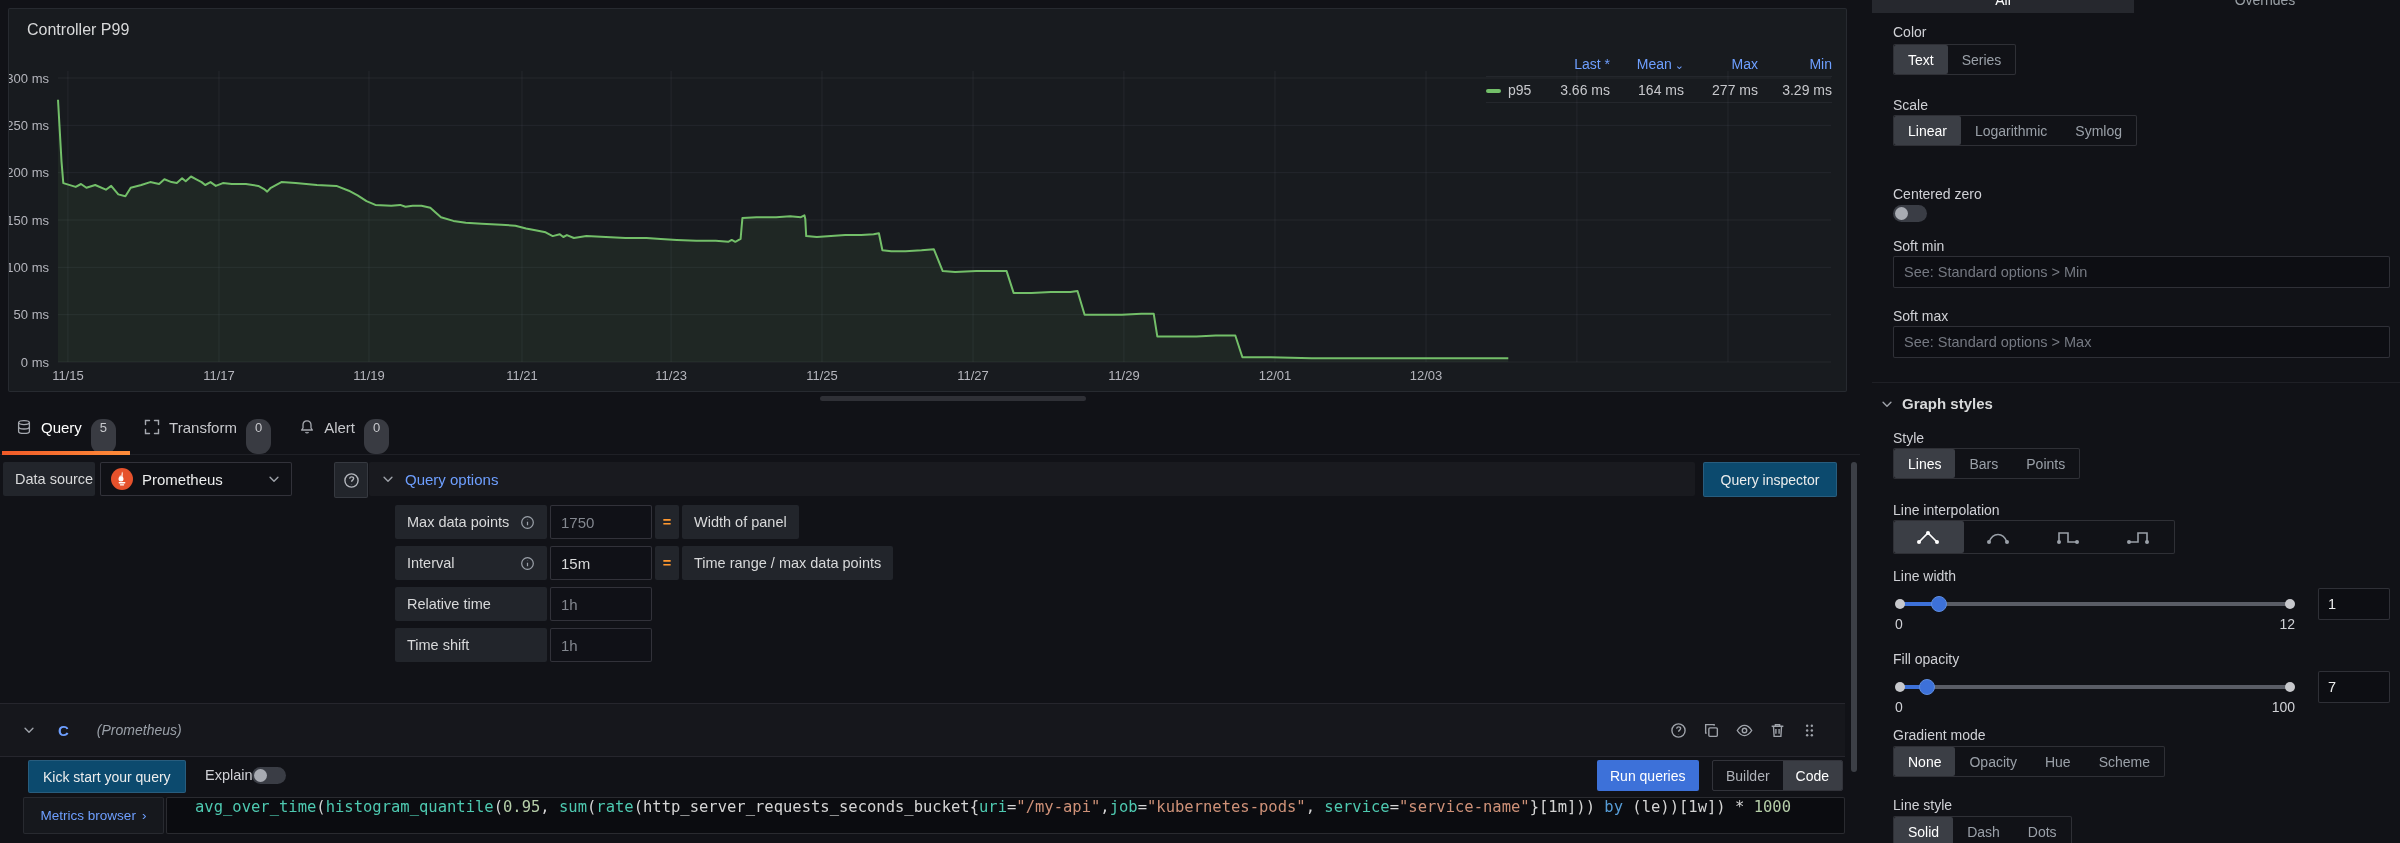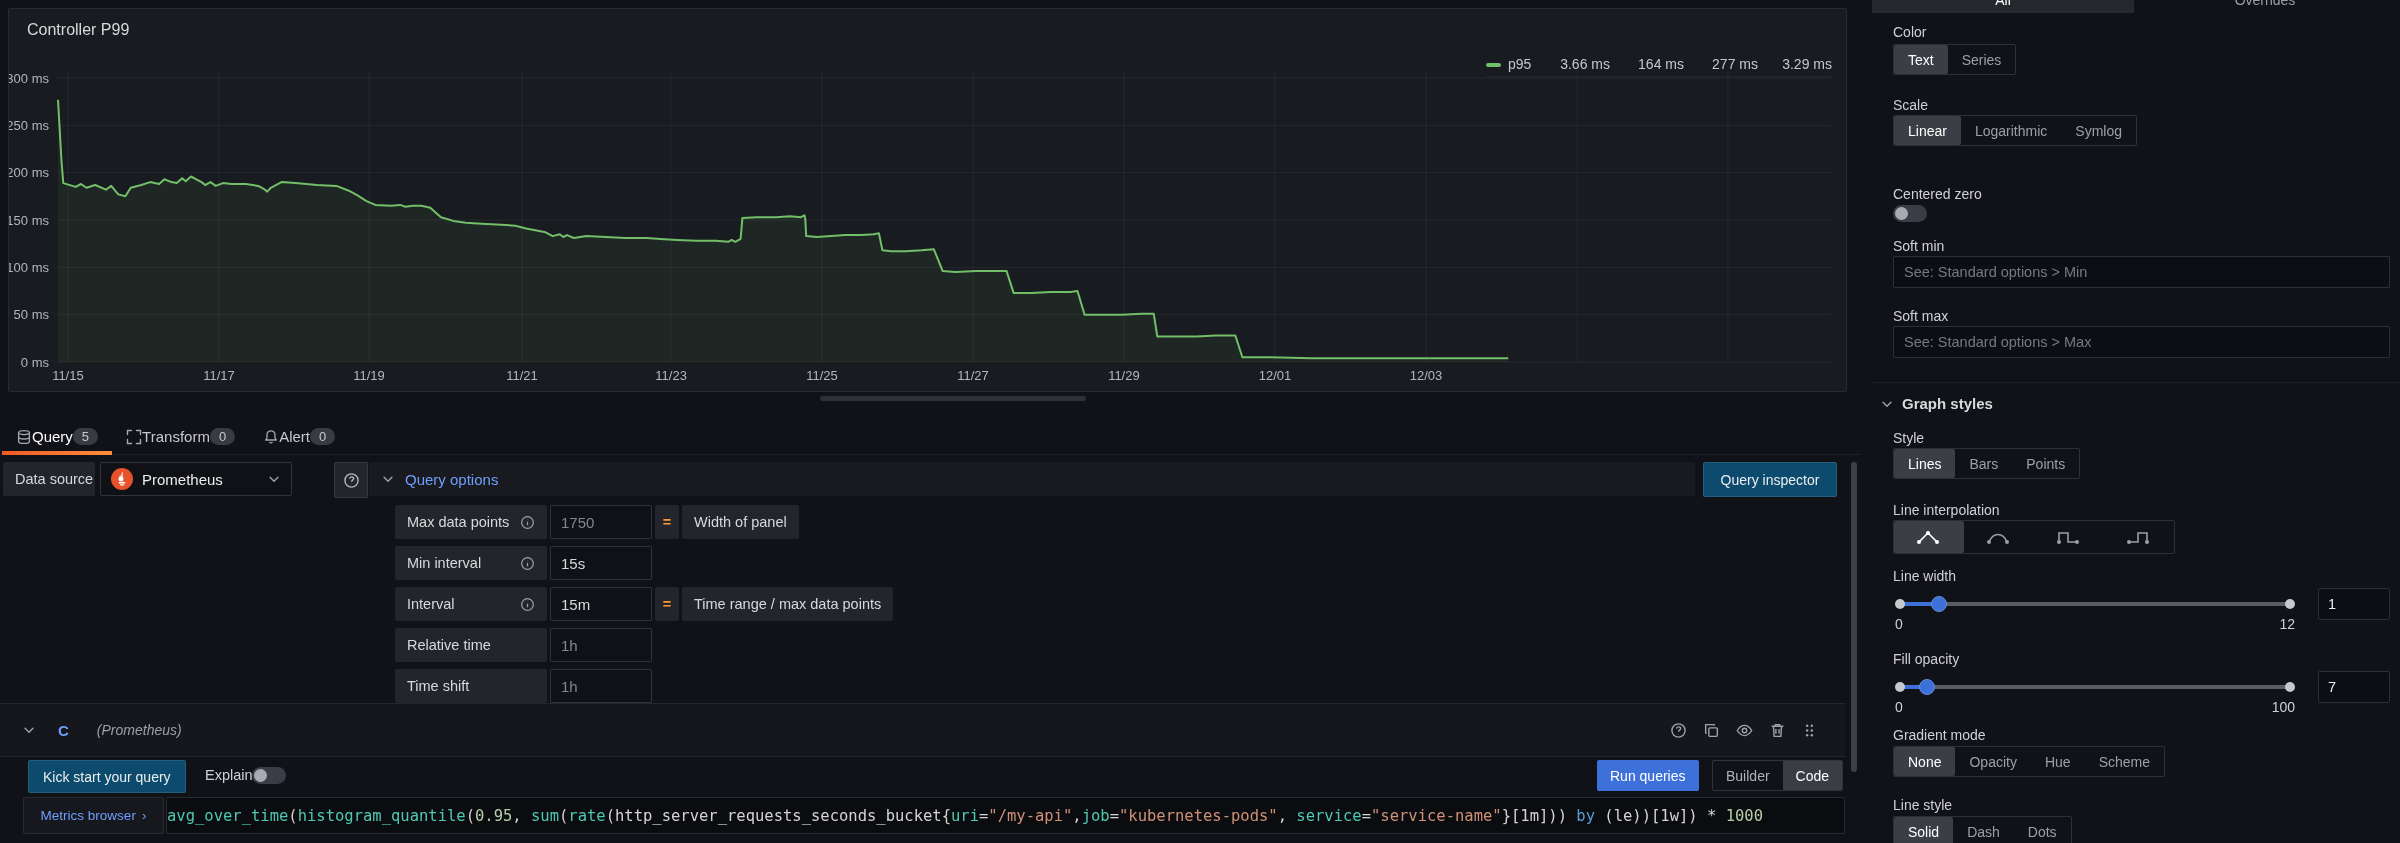--- a/index.html
+++ b/index.html
@@ -18,21 +18,21 @@
   .legend-row .c{text-align:right;white-space:nowrap}
   .legend-head .c{color:#6e9fff;font-weight:500}
   .legend-series,.legend-series .c{color:#c7c8cc}
   .swatch{display:inline-block;width:15px;height:4px;border-radius:2px;margin-right:7px;vertical-align:2px}
   .caret{font-size:11px;margin-left:3px;color:#6e9fff}
   #resize-handle{position:absolute;left:820px;top:396px;width:266px;height:5px;border-radius:3px;
     background:rgba(204,204,220,.16)}
   
   #tabs{position:absolute;left:0;top:419px;width:1860px;height:36px;display:flex;padding-left:2px;
     border-bottom:1px solid rgba(204,204,220,.08);box-sizing:border-box}
-  .tab{position:relative;display:flex;align-items:center;padding:0 14px;font-size:15px;color:#c7c8cc;cursor:pointer}
+  .tab{position:relative;display:flex;gap:9px;padding:0 14px;font-size:15px;color:#c7c8cc;cursor:pointer}
   .tab.active{color:#fff;font-weight:500}
   .tab.active:after{content:"";position:absolute;left:0;right:0;bottom:-1px;height:4px;
     background:linear-gradient(90deg,#f05a28,#ff8d3a)}
   .badge{background:#393b42;color:#c7c8cc;border-radius:11px;padding:1px 9px;font-size:13px;font-weight:400}
   .tabicon{color:#a5a8af;display:flex}
   
   #query-pane{position:absolute;left:0;top:455px;width:1848px;height:388px}
   .chip{background:#22252b;color:#d8d9da;font-size:14.5px;font-weight:500;display:flex;
     align-items:center;height:34px;padding:0 12px;box-sizing:border-box;border-radius:2px;white-space:nowrap}
   #ds-label{position:absolute;left:3px;top:7px;width:92px}
@@ -80,21 +80,21 @@
   #mode-group{position:absolute;left:1712px;top:305px;height:31px;display:flex;
     border:1px solid rgba(204,204,220,.18);border-radius:2px;box-sizing:border-box;overflow:hidden}
   #mode-group .seg{display:flex;align-items:center;padding:0 13px;font-size:14px;color:#aeb1b8;cursor:pointer}
   #mode-group .seg.sel{background:#3a3d44;color:#fff;font-weight:500}
   
   #mb-chip{position:absolute;left:23px;top:342px;width:141px;height:37px;background:#16181d;
     border:1px solid rgba(204,204,220,.1);border-radius:2px;display:flex;align-items:center;
     justify-content:center;gap:6px;color:#6e9fff;font-size:13.5px;font-weight:500;cursor:pointer;box-sizing:border-box}
   #code-box{position:absolute;left:166px;top:342px;width:1679px;height:37px;background:#0b0c10;
     border:1px solid rgba(204,204,220,.16);border-radius:2px;box-sizing:border-box;display:flex;
-    align-items:center;padding:0 0;font-family:"DejaVu Sans Mono","Liberation Mono",monospace;
+    align-items:flex-start;padding:0 28px;font-family:"DejaVu Sans Mono","Liberation Mono",monospace;
     font-size:15.5px;white-space:pre;cursor:text}
   #main-scrollbar{position:absolute;left:1851px;top:462px;width:6px;height:310px;border-radius:3px;
     background:#3c3f46}
   
   #options-pane{position:absolute;left:1872px;top:0;width:528px;height:843px}
   #op-tabs{position:absolute;left:0;top:-17px;width:524px;height:30px;display:flex}
   .op-tab{flex:1;display:flex;align-items:flex-end;justify-content:center;padding-bottom:5px;
     font-size:14px;color:#9aa0a6;cursor:pointer}
   .op-tab.sel{background:#26282e;border-radius:3px 3px 0 0;color:#fff;font-weight:500}
   .op-label{position:absolute;left:21px;font-size:14px;font-weight:500;color:#d0d1d6}
@@ -166,20 +166,27 @@
         <line x1="1265.9872" x2="1265.9872" y1="62" y2="353" stroke="rgba(204,204,220,0.07)"></line>
         <text x="1265.9872" y="371" text-anchor="middle">12/01</text>
         <line x1="1417.0467999999998" x2="1417.0467999999998" y1="62" y2="353" stroke="rgba(204,204,220,0.07)"></line>
         <text x="1417.0467999999998" y="371" text-anchor="middle">12/03</text>
         <line x1="1567.9291" x2="1567.9291" y1="62" y2="353" stroke="rgba(204,204,220,0.07)"></line>
         <line x1="1718.9886999999999" x2="1718.9886999999999" y1="62" y2="353" stroke="rgba(204,204,220,0.07)"></line>
         <path d="M49.0,90.8L52.5,152.3L54.3,174.1L66.7,177.9L72.0,175.0L77.4,178.8L86.2,176.0L96.9,180.7L102.2,176.9L109.3,185.4L116.4,187.3L121.7,178.8L132.3,176.0L141.2,173.1L150.1,175.0L155.4,170.3L162.5,173.1L167.8,174.1L173.1,169.3L176.7,172.2L182.0,167.5L187.3,170.3L192.6,173.1L196.2,176.0L201.5,173.1L206.8,176.9L213.9,174.1L222.8,175.0L236.9,175.0L249.3,176.9L254.7,179.8L258.2,182.6L261.8,178.8L272.4,173.1L286.6,174.1L307.9,176.0L327.4,176.9L339.8,181.7L348.6,186.4L357.5,192.1L366.4,195.9L382.3,196.8L391.2,195.9L396.5,197.7L403.6,196.8L412.5,196.8L421.3,198.7L426.6,203.4L432.0,208.2L444.4,211.9L456.8,213.8L472.7,214.8L492.3,215.7L506.4,216.7L517.1,219.5L527.7,221.4L536.6,223.3L543.7,227.1L550.8,225.2L554.3,228.0L557.9,226.1L564.9,229.0L577.4,227.1L596.9,228.0L616.4,229.0L637.6,229.0L651.8,229.9L667.8,230.9L687.3,231.8L706.8,231.8L719.2,232.8L722.7,230.9L726.3,232.8L731.6,229.9L733.4,209.1L747.6,208.2L767.1,208.2L781.2,207.2L791.9,208.2L795.4,206.3L796.3,210.1L797.2,227.1L807.8,228.0L822.0,227.1L836.2,226.1L852.2,226.1L864.6,225.2L869.9,224.3L873.4,241.3L882.3,242.2L896.5,242.2L912.5,241.3L924.9,240.3L933.7,262.1L946.1,263.1L967.4,262.1L986.9,262.1L997.6,262.1L1004.6,283.9L1022.4,283.9L1041.9,282.9L1061.4,282.9L1068.5,282.0L1075.6,305.7L1091.5,305.7L1112.8,305.7L1132.3,304.7L1144.7,304.7L1148.3,327.4L1166.0,327.4L1187.3,327.4L1206.8,326.5L1226.3,326.5L1233.4,348.3L1261.7,348.3L1302.5,349.2L1352.2,349.2L1401.8,349.2L1451.4,349.2L1499.3,349.2L1499.3,353L49.0,353Z" fill="#73bf69" fill-opacity="0.08" stroke="none"></path>
         <path d="M49.0,90.8L52.5,152.3L54.3,174.1L66.7,177.9L72.0,175.0L77.4,178.8L86.2,176.0L96.9,180.7L102.2,176.9L109.3,185.4L116.4,187.3L121.7,178.8L132.3,176.0L141.2,173.1L150.1,175.0L155.4,170.3L162.5,173.1L167.8,174.1L173.1,169.3L176.7,172.2L182.0,167.5L187.3,170.3L192.6,173.1L196.2,176.0L201.5,173.1L206.8,176.9L213.9,174.1L222.8,175.0L236.9,175.0L249.3,176.9L254.7,179.8L258.2,182.6L261.8,178.8L272.4,173.1L286.6,174.1L307.9,176.0L327.4,176.9L339.8,181.7L348.6,186.4L357.5,192.1L366.4,195.9L382.3,196.8L391.2,195.9L396.5,197.7L403.6,196.8L412.5,196.8L421.3,198.7L426.6,203.4L432.0,208.2L444.4,211.9L456.8,213.8L472.7,214.8L492.3,215.7L506.4,216.7L517.1,219.5L527.7,221.4L536.6,223.3L543.7,227.1L550.8,225.2L554.3,228.0L557.9,226.1L564.9,229.0L577.4,227.1L596.9,228.0L616.4,229.0L637.6,229.0L651.8,229.9L667.8,230.9L687.3,231.8L706.8,231.8L719.2,232.8L722.7,230.9L726.3,232.8L731.6,229.9L733.4,209.1L747.6,208.2L767.1,208.2L781.2,207.2L791.9,208.2L795.4,206.3L796.3,210.1L797.2,227.1L807.8,228.0L822.0,227.1L836.2,226.1L852.2,226.1L864.6,225.2L869.9,224.3L873.4,241.3L882.3,242.2L896.5,242.2L912.5,241.3L924.9,240.3L933.7,262.1L946.1,263.1L967.4,262.1L986.9,262.1L997.6,262.1L1004.6,283.9L1022.4,283.9L1041.9,282.9L1061.4,282.9L1068.5,282.0L1075.6,305.7L1091.5,305.7L1112.8,305.7L1132.3,304.7L1144.7,304.7L1148.3,327.4L1166.0,327.4L1187.3,327.4L1206.8,326.5L1226.3,326.5L1233.4,348.3L1261.7,348.3L1302.5,349.2L1352.2,349.2L1401.8,349.2L1451.4,349.2L1499.3,349.2" fill="none" stroke="#73bf69" stroke-width="2" stroke-linejoin="round"></path>
       </svg>
     <div id="legend">
+        <div class="legend-row legend-head">
+          <span></span>
+          <span class="c">Last *</span>
+          <span class="c">Mean<span class="caret">⌄</span></span>
+          <span class="c">Max</span>
+          <span class="c">Min</span>
+        </div>
         <div class="legend-row legend-series">
           <span><span class="swatch" style="background: rgb(115, 191, 105);"></span>p95</span>
           <span class="c">3.66 ms</span>
           <span class="c">164 ms</span>
           <span class="c">277 ms</span>
           <span class="c">3.29 ms</span>
         </div>
       </div>
   </section>
 
@@ -262,32 +269,20 @@
             <span class="ic" style="display: inline-flex;">
               <svg width="15" height="15" viewBox="0 0 16 16" fill="none" stroke="currentColor" stroke-width="1.3">
                 <circle cx="8" cy="8" r="6.2"></circle>
                 <path d="M8 7.3v3.5M8 5v.2"></path>
               </svg>
             </span>
           </div>
           <div class="qo-input dim">1750</div>
           <div class="chip eq">=</div>
           <div class="chip">Width of panel</div>
-        </div>
-        <div class="qo-row">
-          <div class="chip qo-label">
-            <span>Min interval</span>
-            <span class="ic" style="display: inline-flex;">
-              <svg width="15" height="15" viewBox="0 0 16 16" fill="none" stroke="currentColor" stroke-width="1.3">
-                <circle cx="8" cy="8" r="6.2"></circle>
-                <path d="M8 7.3v3.5M8 5v.2"></path>
-              </svg>
-            </span>
-          </div>
-          <div class="qo-input">15s</div>
         </div>
         <div class="qo-row">
           <div class="chip qo-label">
             <span>Interval</span>
             <span class="ic" style="display: inline-flex;">
               <svg width="15" height="15" viewBox="0 0 16 16" fill="none" stroke="currentColor" stroke-width="1.3">
                 <circle cx="8" cy="8" r="6.2"></circle>
                 <path d="M8 7.3v3.5M8 5v.2"></path>
               </svg>
             </span>

